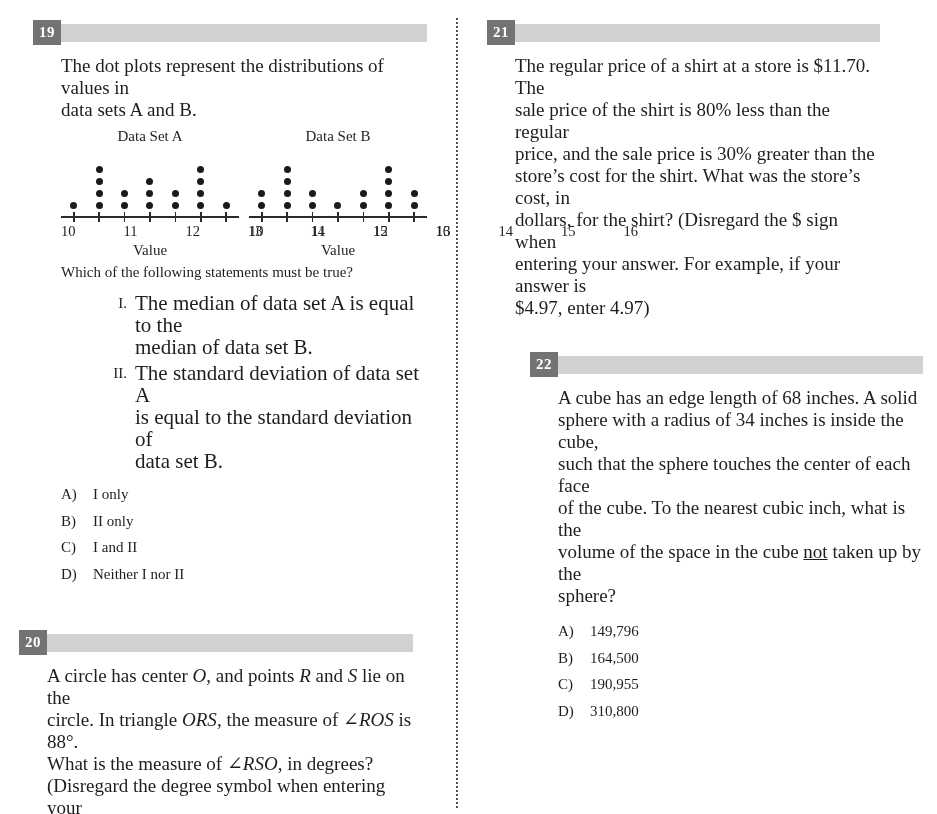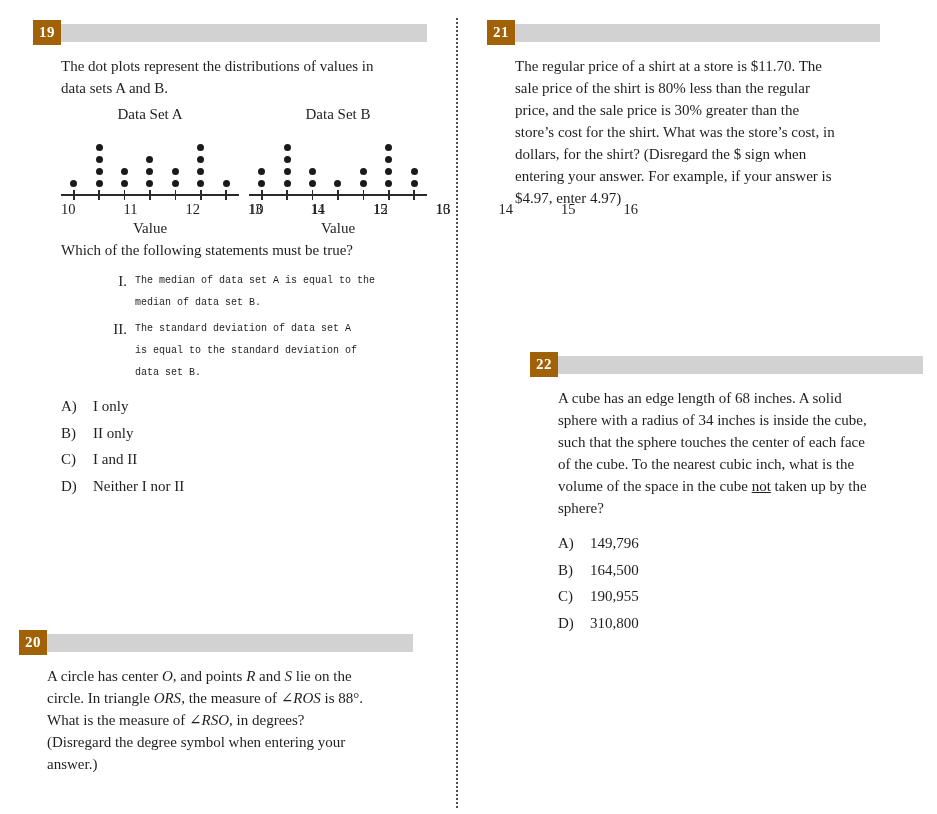--- a/index.html
+++ b/index.html
@@ -14,48 +14,48 @@
     border-left:2px dotted #4f4f4f;
   }
   .qblock { position:absolute; }
   .qb-19 { left:33px; top:20px;  width:394px; }
   .qb-20 { left:19px; top:630px; width:394px; }
   .qb-21 { left:487px; top:20px;  width:393px; }
   .qb-22 { left:487px; top:352px; width:393px;margin-left:43px; }
 
   .qheader { display:flex; align-items:flex-start; }
   .qnum {
-    width:28px; height:25px; background:#a16207; color:#ffffff;
+    width:28px; height:25px; background:#737373; color:#ffffff;
     font-size:15px; font-weight:bold; display:flex; align-items:center; justify-content:center;
     letter-spacing:.5px;
   }
   .qbar { flex:1; height:18px; margin-top:4px; background:#d2d2d2; }
 
   .qbody { padding-left:28px; }
-  .stem { margin-top:10px; font-size:15px; line-height:22px; white-space:pre-line; }
+  .stem { margin-top:10px; font-size:19px; line-height:22px; white-space:pre-line; }
   .prompt { margin-top:2px; font-size:15px; line-height:22px; }
 
   .plots { display:flex; gap:10px; margin-left:6px; margin-top:7px;justify-content:flex-end; }
   .dotplot { width:178px; }
   .dp-title { text-align:center; font-size:15px; margin-bottom:5px; }
   .dp-area { display:flex; height:62px; align-items:flex-end; padding-bottom:3px; }
   .dp-col { flex:1; display:flex; flex-direction:column; justify-content:flex-end; align-items:center; gap:5px; }
   .dot { width:7px; height:7px; border-radius:50%; background:#1a1a1a; }
   .dp-axis { position:relative; height:10px; display:flex; }
   .dp-axis-line { position:absolute; left:0; right:0; top:4px; height:1.6px; background:#2a2a2a; }
   .dp-tick { flex:1; display:flex; justify-content:center; }
   .dp-tick-bar { width:1.6px; height:10px; background:#2a2a2a; }
   .dp-labels { display:flex; margin-top:1px;gap:48px; }
   .dp-label { flex:1; text-align:center; font-size:14.5px; }
   .dp-xlabel { text-align:center; font-size:15px; margin-top:2px; }
 
   .statements { margin-top:9px; margin-left:44px; }
   .statement { display:flex; margin-bottom:4px; }
   .st-num { width:22px; text-align:right; margin-right:8px; font-size:15px; line-height:22px; flex:none; }
-  .st-text { font-size:10px; line-height:22px; white-space:pre-line;font-family:Liberation Mono, monospace; }
+  .st-text { font-size:21px; line-height:22px; white-space:pre-line; }
 
   .choices { margin-top:12px; }
   .choice { display:flex; margin-bottom:5px; font-size:15px; line-height:21.5px; }
   .choice-letter { width:22px; margin-right:10px; flex:none; }
 </style>
 </head>
 <body>
 
 <div class="page">
   <div class="divider"></div>

